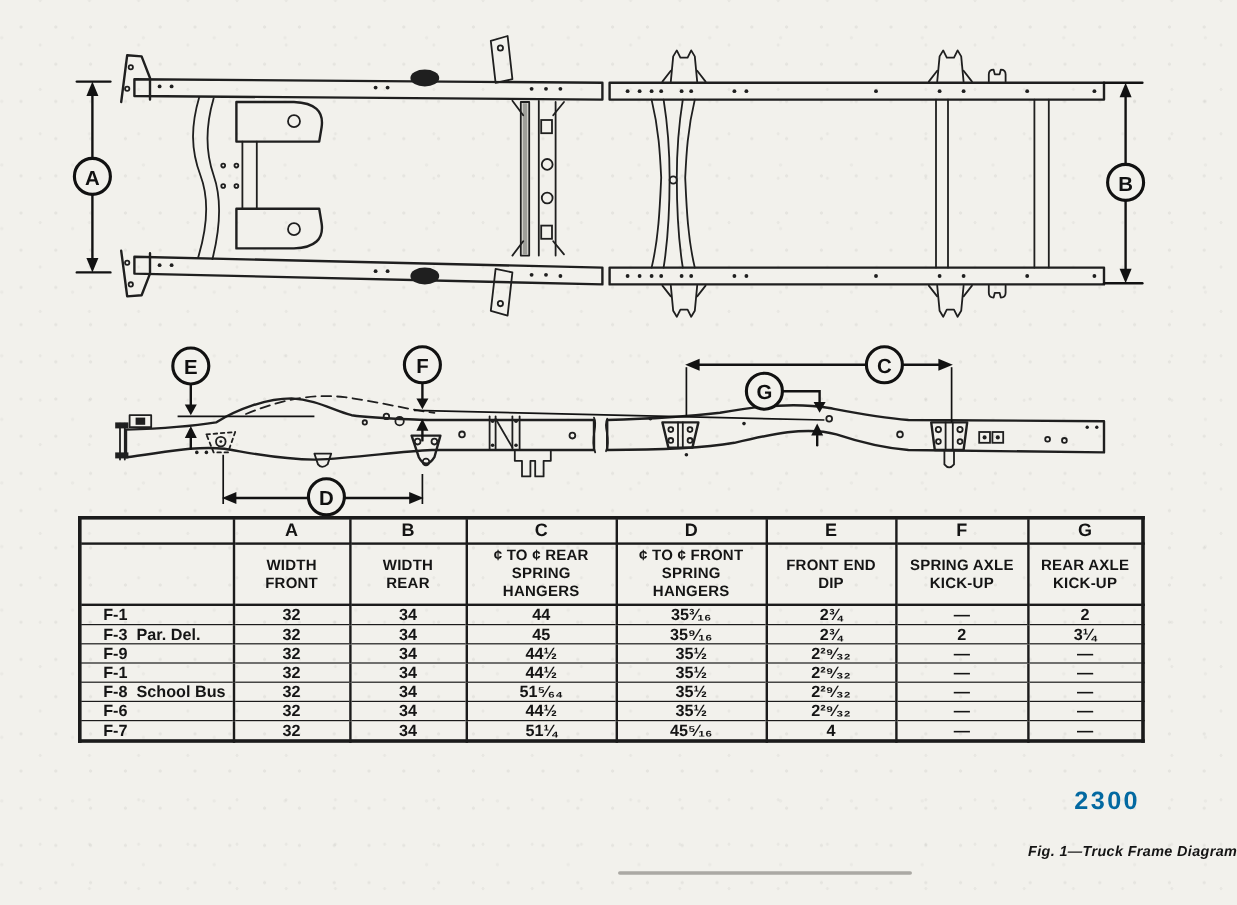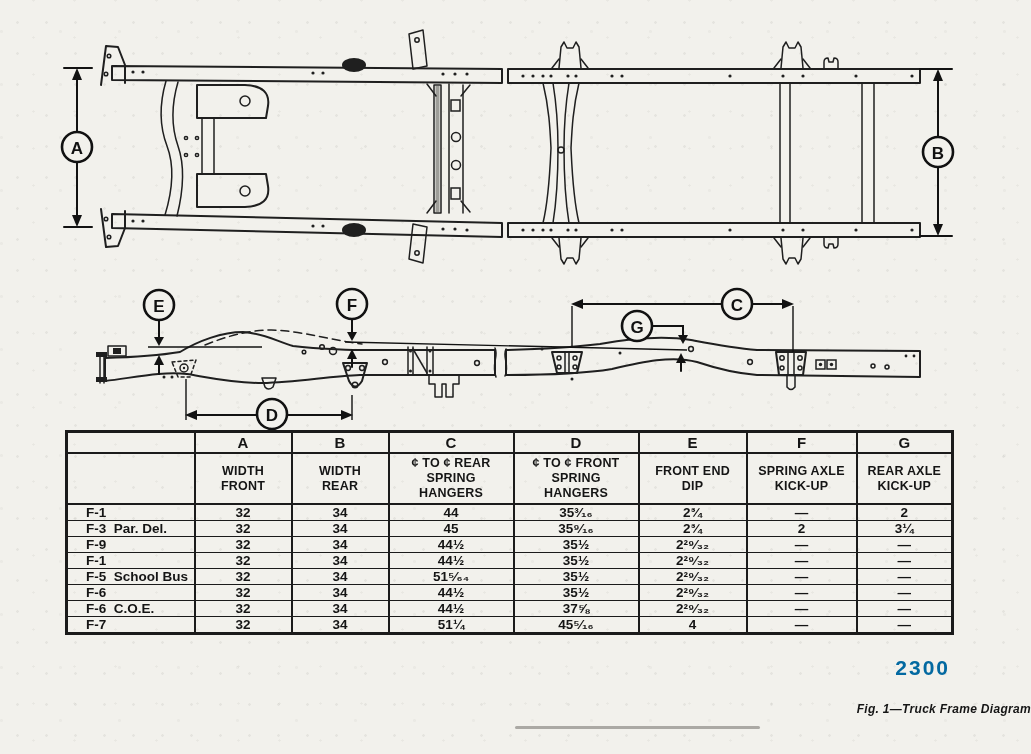--- a/index.html
+++ b/index.html
@@ -403,45 +403,35 @@
           <td class="model">F-1</td>
           <td>32</td>
           <td>34</td>
           <td>44½</td>
           <td>35½</td>
           <td>2²⁹⁄₃₂</td>
           <td>—</td>
           <td>—</td>
         </tr>
         <tr>
-          <td class="model">F-5  School Bus</td>
+          <td class="model">F-8  School Bus</td>
           <td>32</td>
           <td>34</td>
           <td>51⁵⁄₆₄</td>
           <td>35½</td>
           <td>2²⁹⁄₃₂</td>
           <td>—</td>
           <td>—</td>
         </tr>
         <tr>
           <td class="model">F-6</td>
           <td>32</td>
           <td>34</td>
           <td>44½</td>
           <td>35½</td>
-          <td>2²⁹⁄₃₂</td>
-          <td>—</td>
-          <td>—</td>
-        </tr>
-        <tr>
-          <td class="model">F-6  C.O.E.</td>
-          <td>32</td>
-          <td>34</td>
-          <td>44½</td>
-          <td>37⅝</td>
           <td>2²⁹⁄₃₂</td>
           <td>—</td>
           <td>—</td>
         </tr>
         <tr>
           <td class="model">F-7</td>
           <td>32</td>
           <td>34</td>
           <td>51¼</td>
           <td>45⁵⁄₁₆</td>

